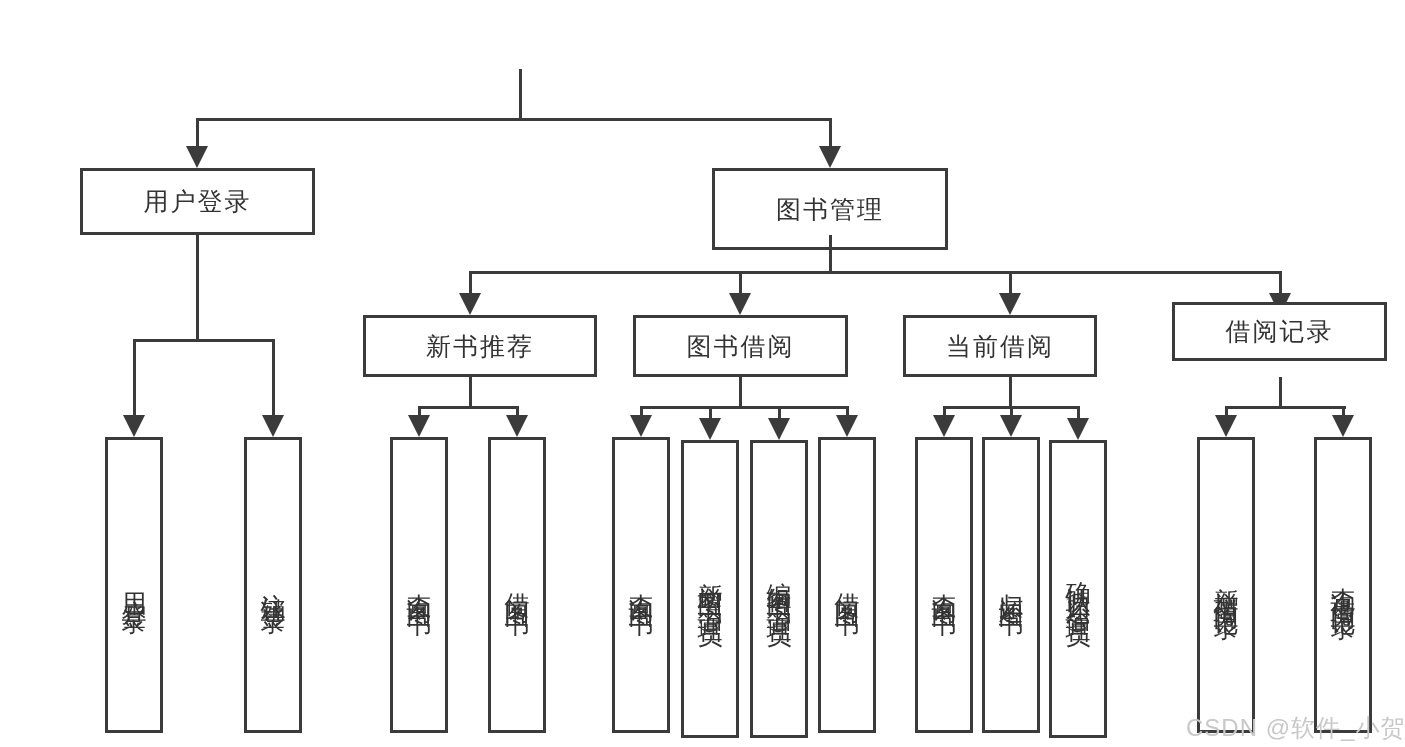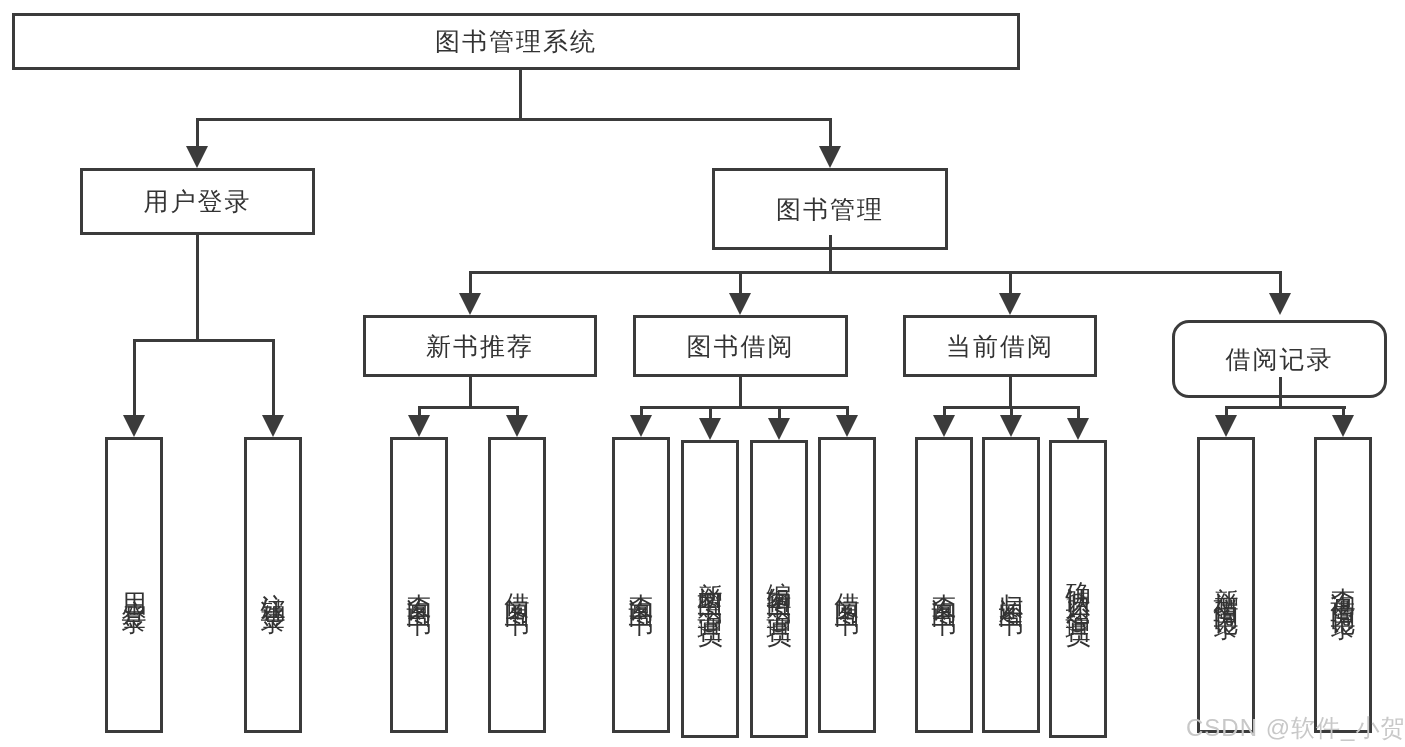--- a/index.html
+++ b/index.html
@@ -29,23 +29,20 @@
     position:absolute; left:1186px; top:712px;
     color:#c8c8c8; font-size:24px; letter-spacing:1px; z-index:5;
     white-space:nowrap;
   }
 </style>
 </head>
 <body>
 
 <div class="stage">
 
-  <div class="box hbox" style="left:12px; top:13px; width:1008px; height:57px;">
-    <span>图书管理系统</span>
-  </div>
 
   <div class="line" style="left:519px; top:69px; width:3px; height:50px;"></div>
   <div class="line" style="left:196px; top:118px; width:636px; height:3px;"></div>
   <div class="line" style="left:196px; top:118px; width:3px; height:31px;"></div>
   <div class="arrow" style="left:186px; top:146px;"></div>
   <div class="line" style="left:829px; top:118px; width:3px; height:31px;"></div>
   <div class="arrow" style="left:819px; top:146px;"></div>
 
   <div class="box hbox" style="left:80px; top:168px; width:235px; height:67px;">
     <span>用户登录</span>
@@ -74,21 +71,21 @@
 
   <div class="box hbox" style="left:363px; top:315px; width:234px; height:62px;">
     <span>新书推荐</span>
   </div>
   <div class="box hbox" style="left:633px; top:315px; width:215px; height:62px;">
     <span>图书借阅</span>
   </div>
   <div class="box hbox" style="left:903px; top:315px; width:194px; height:62px;">
     <span>当前借阅</span>
   </div>
-  <div class="box hbox" style="left:1172px; top:320px; width:215px; height:78px;border-radius:17px;">
+  <div class="box hbox" style="left:1172px; top:302px; width:215px; height:59px;">
     <span>借阅记录</span>
   </div>
 
   <div class="line" style="left:469px; top:377px; width:3px; height:32px;"></div>
   <div class="line" style="left:418px; top:406px; width:101px; height:3px;"></div>
   <div class="line" style="left:418px; top:406px; width:3px; height:12px;"></div>
   <div class="arrow" style="left:408px; top:415px;"></div>
   <div class="line" style="left:516px; top:406px; width:3px; height:12px;"></div>
   <div class="arrow" style="left:506px; top:415px;"></div>
 

